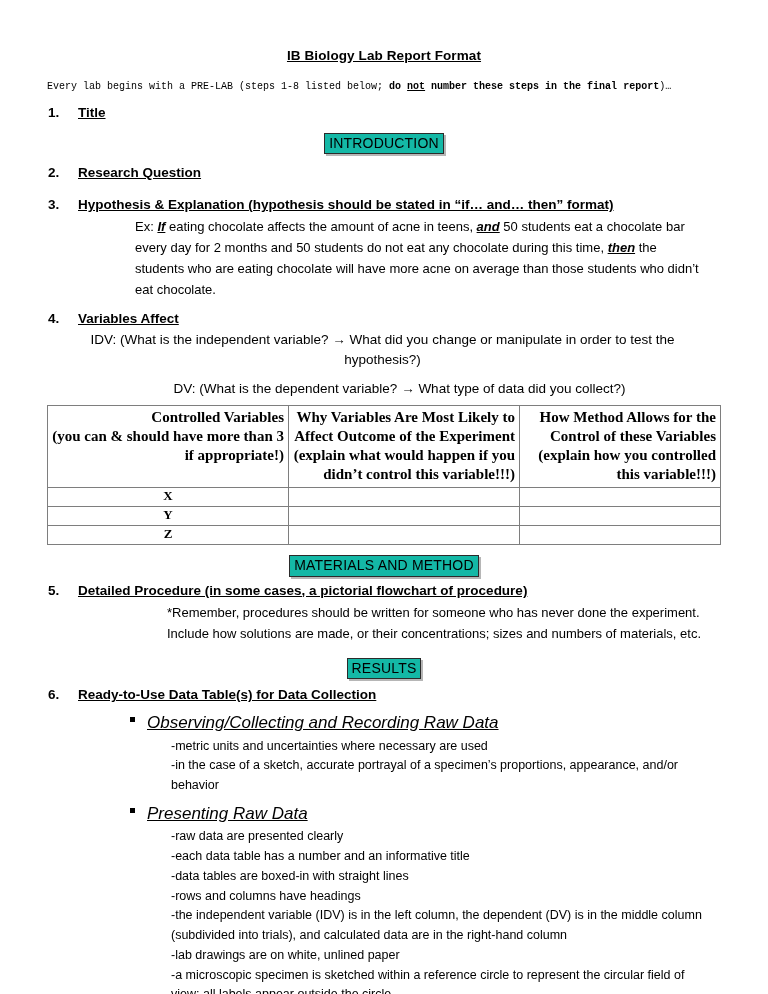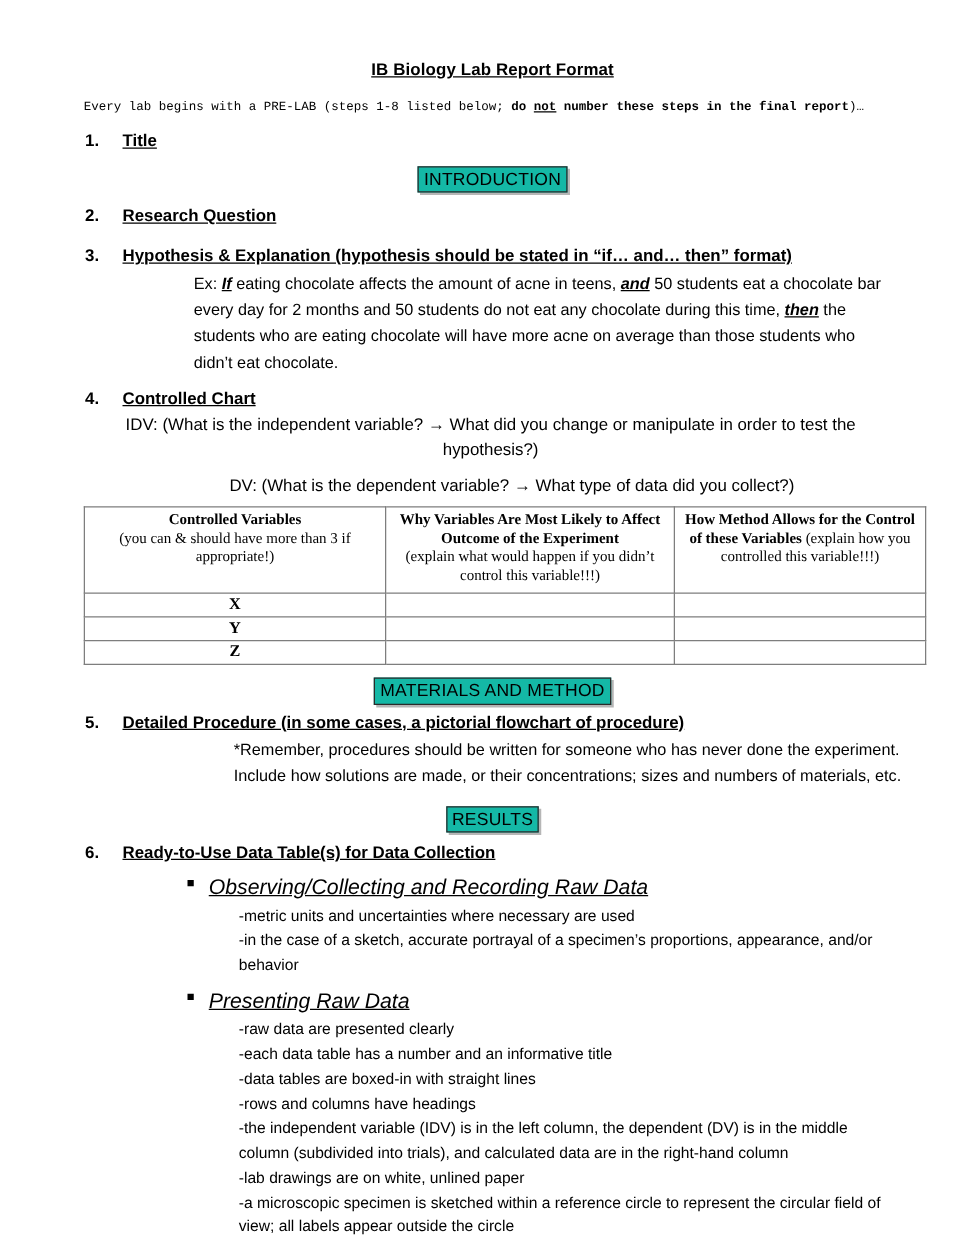--- a/index.html
+++ b/index.html
@@ -13,21 +13,21 @@
     height: 994px;
     font-family: "Liberation Sans", sans-serif;
     color: #000000;
     -webkit-font-smoothing: antialiased;
   }
   .page {
     position: relative;
     width: 768px;
     height: 792px;
     box-sizing: border-box;
-    padding: 48px 47px 0 67px;
+    padding: 48px 47px 0 47px;
     background: #ffffff;
   }
 
   
   .doc-title {
     text-align: center;
     font-size: 13.5px;
     font-weight: bold;
     text-decoration: underline;
     letter-spacing: 0.1px;
@@ -111,27 +111,27 @@
     margin: 6px 0 10px 0;
     table-layout: fixed;
     font-family: "Liberation Serif", serif;
   }
   .vars-table td {
     border: 1px solid #7e7e7e;
     vertical-align: top;
     padding: 2px 4px 4px 4px;
   }
   .vars-table td.head-cell {
-    text-align: center;
-    font-size: 12px;
+    text-align: right;
+    font-size: 15px;
     line-height: 1.25;
     height: 62px;
   }
   .vars-table .hb { font-weight: bold; }
-  .vars-table .hn { font-weight: normal; }
+  .vars-table .hn { font-weight: bold; }
   .vars-table td.row-label {
     text-align: center;
     font-weight: bold;
     font-size: 13px;
     height: 15px;
     padding: 0 0 2px 0;
     vertical-align: middle;
   }
   .vars-table td.blank-cell {
     height: 15px;
@@ -193,21 +193,21 @@
   <div class="num-item" style="margin-bottom:12px;">
     <span class="num">2.</span><span class="head">Research Question</span>
   </div>
 
   <div class="num-item" style="margin-bottom:1px;">
     <span class="num">3.</span><span class="head">Hypothesis &amp; Explanation (hypothesis should be stated in “if… and… then” format)</span>
   </div>
   <p class="ex-block"><span>Ex: </span><span class="bi-u">If</span><span> eating chocolate affects the amount of acne in teens, </span><span class="bi-u">and</span><span> 50 students eat a chocolate bar every day for 2 months and 50 students do not eat any chocolate during this time, </span><span class="bi-u">then</span><span> the students who are eating chocolate will have more acne on average than those students who didn’t eat chocolate.</span></p>
 
   <div class="num-item" style="margin-bottom:0;">
-    <span class="num">4.</span><span class="head">Controlled Chart</span>
+    <span class="num">4.</span><span class="head">Variables Affect</span>
   </div>
   <p class="sub-line" style="padding-right:34px;">IDV: (What is the independent variable? → What did you change or manipulate in order to test the hypothesis?)</p>
   <p class="sub-line" style="margin-top:9px;">DV: (What is the dependent variable? → What type of data did you collect?)</p>
 
   <table class="vars-table">
     <tbody>
       <tr>
         <td class="head-cell" style="width:232px;">
           <span class="hb">Controlled Variables</span><br>
           <span class="hn">(you can &amp; should have more than 3 if appropriate!)</span>

